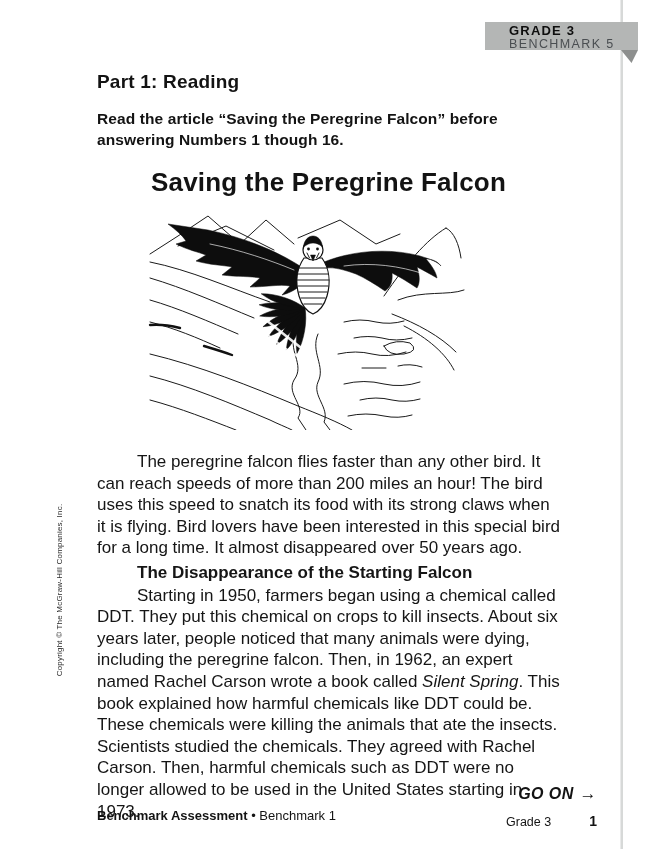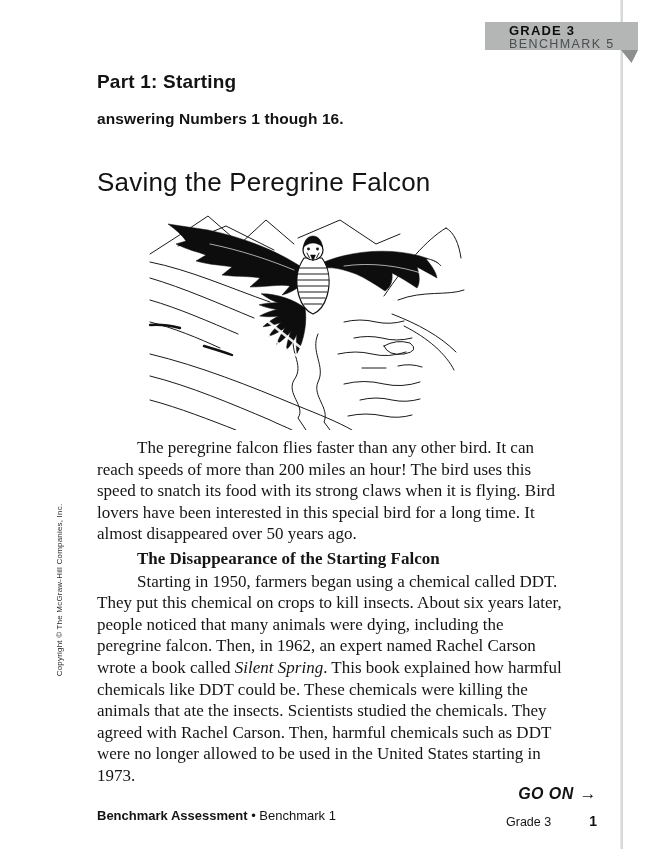--- a/index.html
+++ b/index.html
@@ -14,27 +14,27 @@
   
   .banner { position:absolute; left:485px; top:22px; width:153px; height:28px;
     background:#b4b6b5; z-index:2; padding-left:24px; padding-top:2px; }
   .banner-grade { font-weight:bold; font-size:13px; letter-spacing:1.2px; color:#0e0e0e; line-height:13px; }
   .banner-bench { font-size:12.5px; letter-spacing:1.4px; color:#4a4e51; line-height:13px; margin-top:1px; }
   .banner-fold { position:absolute; left:621px; top:50px; width:17px; height:13px;
     background:#8d8f8e; clip-path:polygon(0 0,100% 0,62% 100%); z-index:2; }
   
   .part-title { position:absolute; left:97px; top:71px; font-weight:bold; font-size:19px; letter-spacing:.2px; }
   .instructions { position:absolute; left:97px; top:109px; font-weight:bold; font-size:15.5px; line-height:20.5px; letter-spacing:.1px; }
-  .article-title { position:absolute; left:97px; top:167px; width:463px; text-align:left;
-    font-weight:normal; font-size:26px; letter-spacing:.2px; }
+  .article-title { position:absolute; left:97px; top:167px; width:463px; text-align:center;
+    font-weight:bold; font-size:26px; letter-spacing:.2px; }
   
   .figure { position:absolute; left:148px; top:204px; width:320px; height:226px; }
   
-  .article-body { position:absolute; left:97px; top:437px; width:465px;
-    font-family:Liberation Serif, serif; font-size:17px; line-height:21.6px; color:#151515; }
+  .article-body { position:absolute; left:97px; top:451px; width:465px;
+    font-family:Liberation Sans, sans-serif; font-size:17px; line-height:21.6px; color:#151515; }
   .article-body p { text-indent:40px; }
   .section-heading { font-weight:bold; margin-top:3px; margin-bottom:1px; text-indent:0; font-size:17px; }
   .book-title { font-style:italic; }
   
   .copyright { position:absolute; left:59px; top:590px; transform:translate(-50%,-50%) rotate(-90deg);
     white-space:nowrap; font-size:8px; color:#2b2b2b; letter-spacing:.2px; }
   
   .go-on { position:absolute; top:784px; right:51px; font-weight:bold; font-size:16px; letter-spacing:.4px;font-style:italic; }
   .go-on .arrow { margin-left:6px; font-size:17px; }
   .footer-left { position:absolute; left:97px; top:808px; font-size:13px; }
@@ -50,23 +50,24 @@
 <body>
 
 <div class="edge-line"></div>
 
 <div class="banner">
   <div class="banner-grade">GRADE 3</div>
   <div class="banner-bench">BENCHMARK 5</div>
 </div>
 <div class="banner-fold"></div>
 
-<h1 class="part-title">Part 1: Starting</h1>
+<h1 class="part-title">Part 1: Reading</h1>
 
 <div class="instructions">
+  <div>Read the article “Saving the Peregrine Falcon” before</div>
   <div>answering Numbers 1 though 16.</div>
 </div>
 
 <h2 class="article-title">Saving the Peregrine Falcon</h2>
 
 <div class="figure">
   <svg width="320" height="226" viewBox="0 0 320 226">
 
     <path class="ln" d="M2,50 L30,32 L60,12 L92,40 L118,16 L146,40"></path>
     <path class="ln" d="M30,42 L78,22 L126,46"></path>

